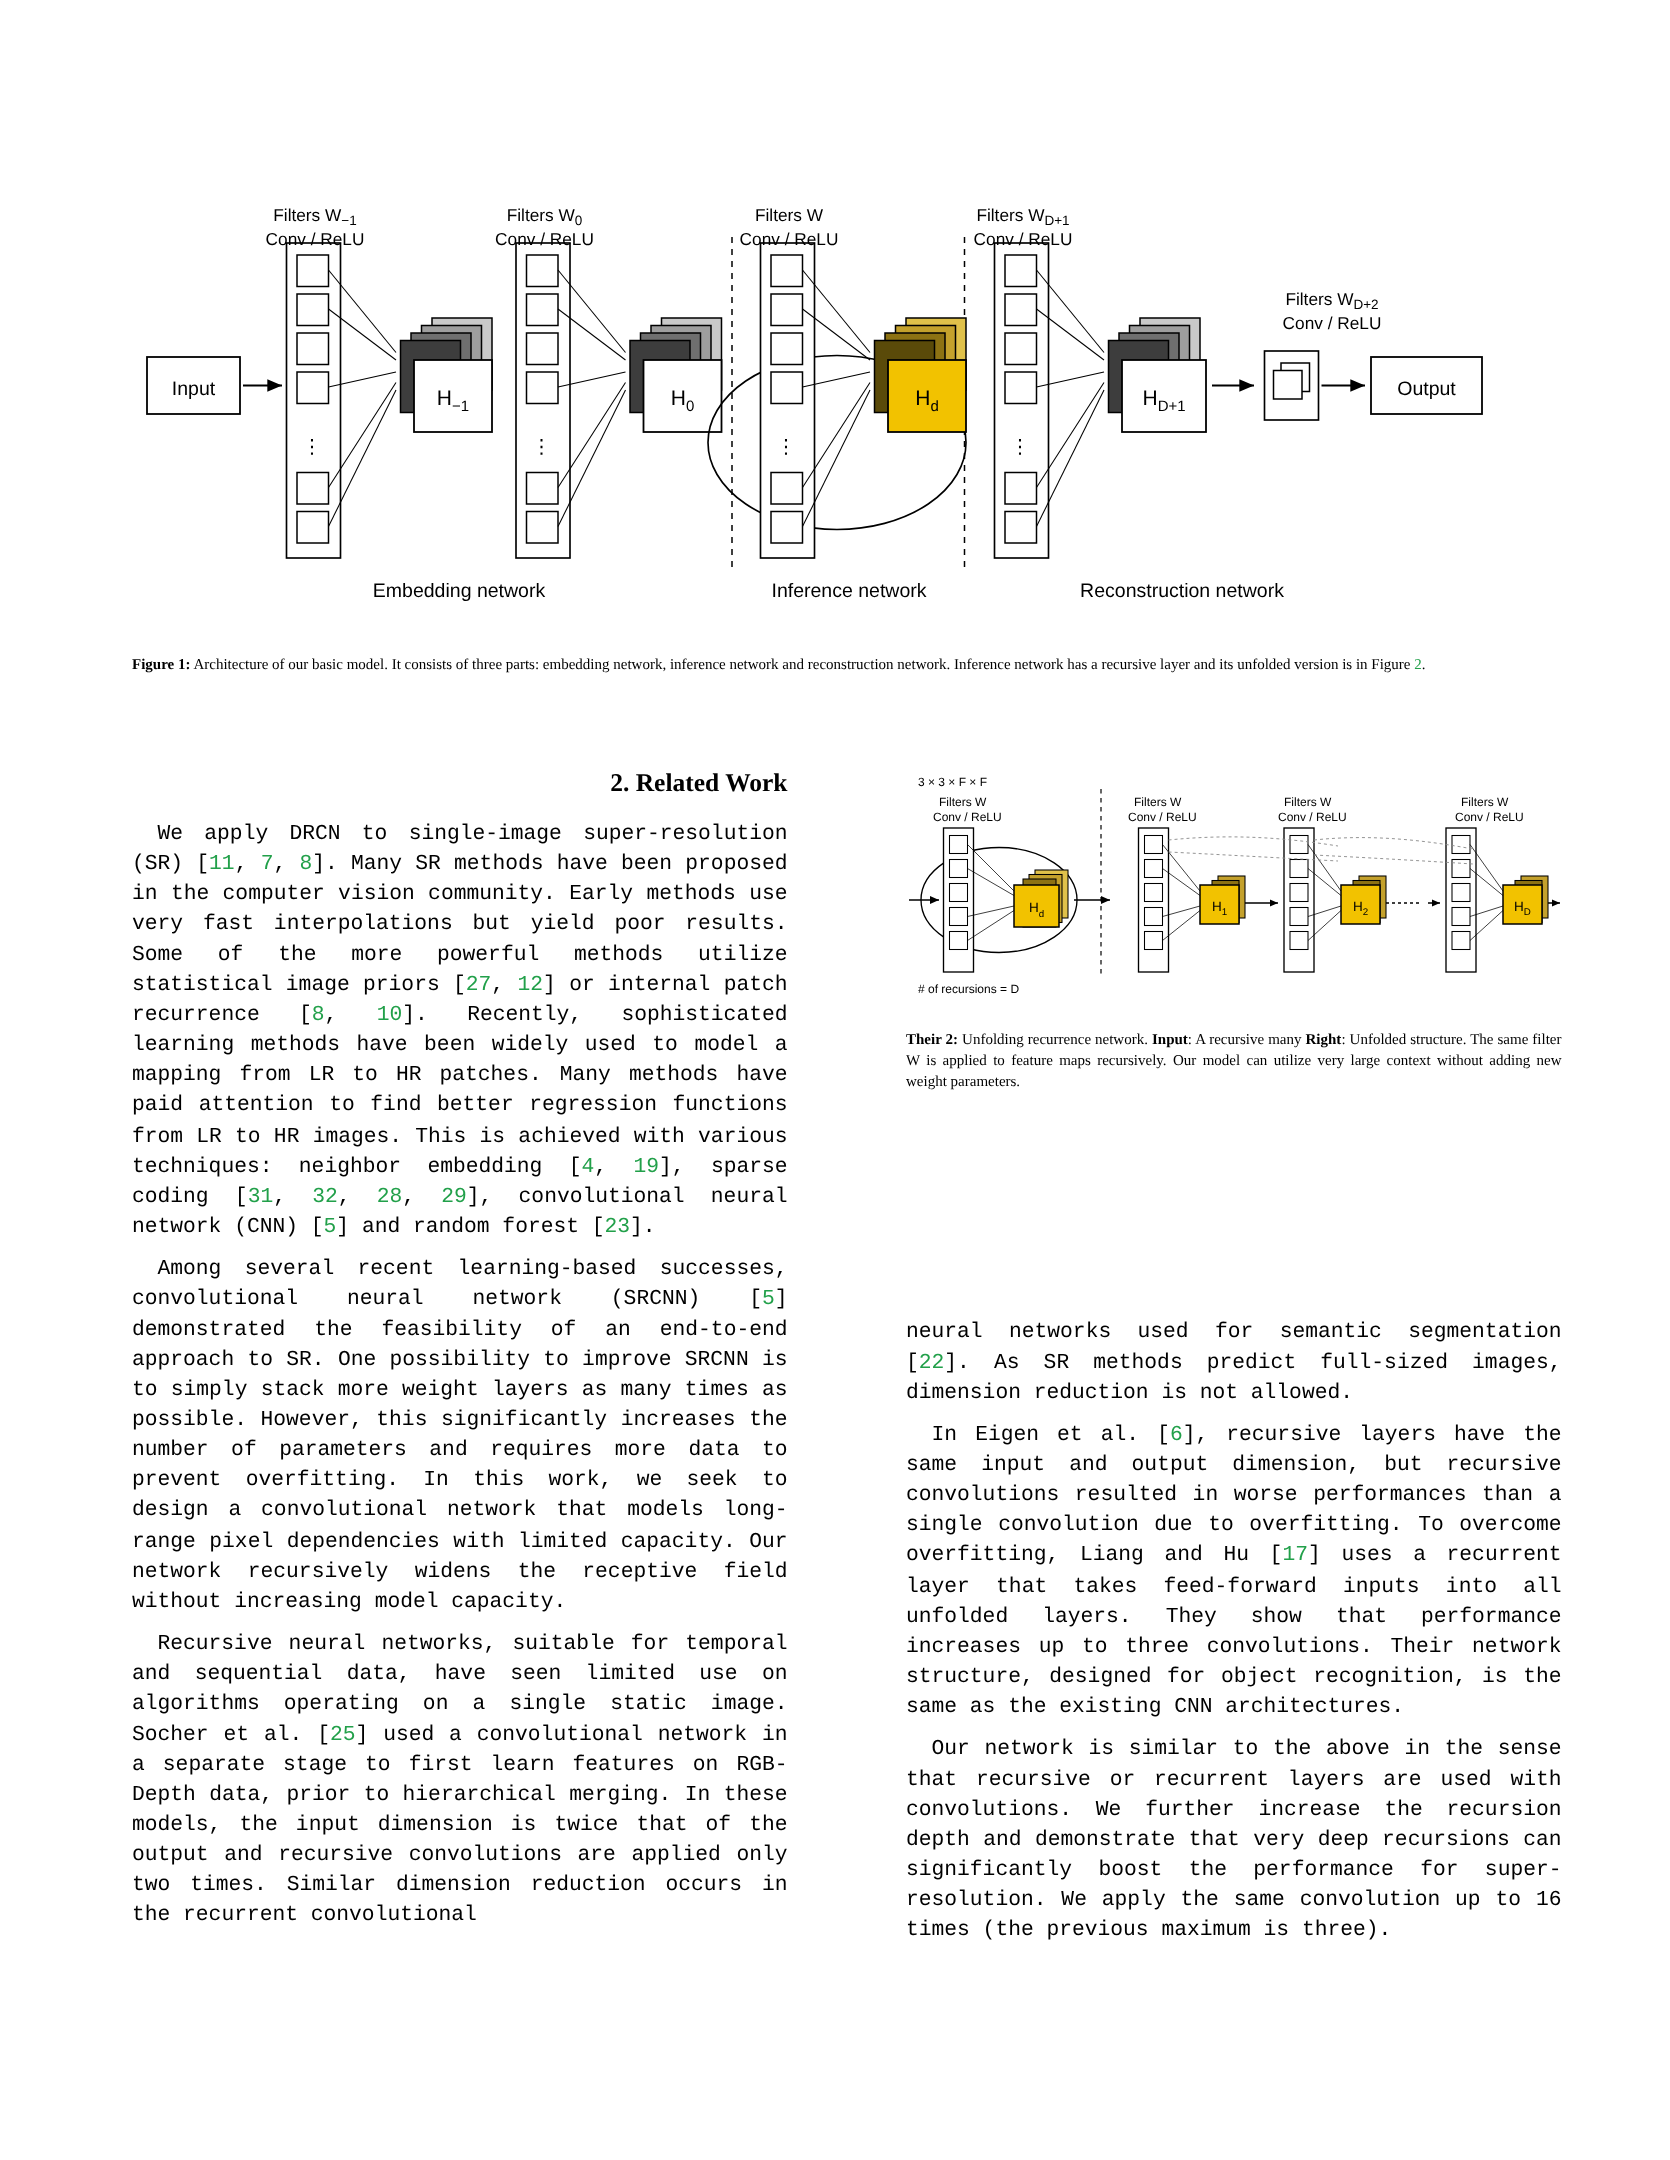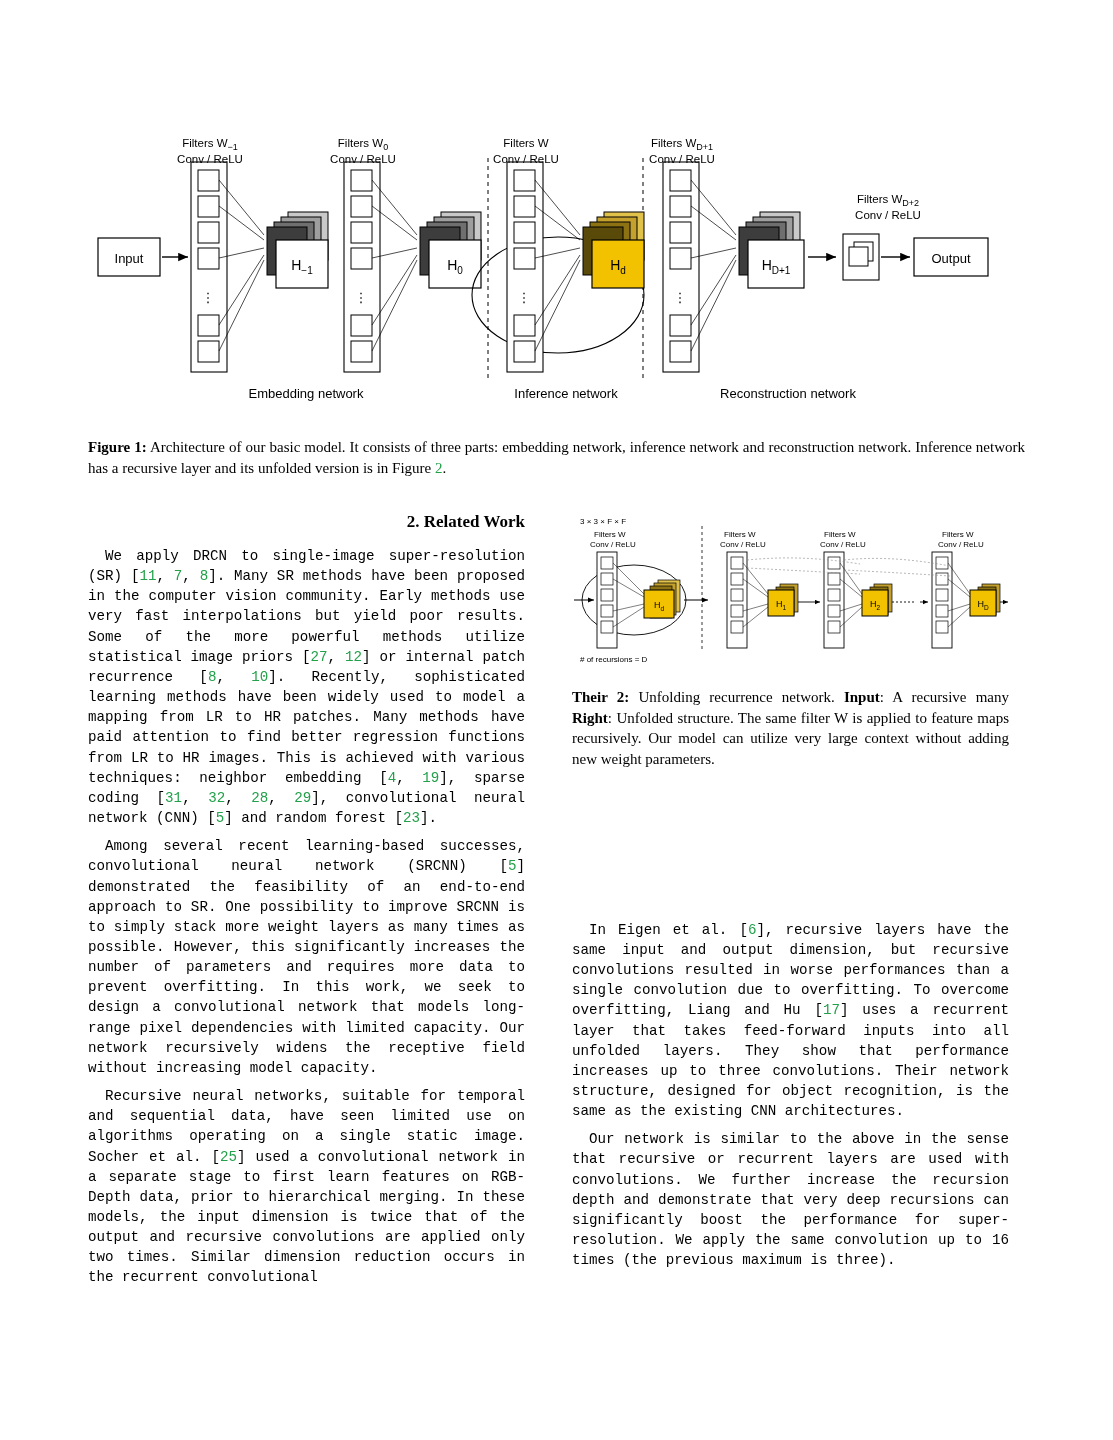--- a/index.html
+++ b/index.html
@@ -15,32 +15,32 @@
     position:absolute;
     left:88px; top:0; width:937px; height:1440px;
   }
 
   
   #fig1-wrap{position:absolute;left:0;top:130px;width:937px;height:290px;}
   .fig-svg{display:block;}
 
   
   .caption{
-    font-size:15px;
+    font-size:10px;
     line-height:1.38;
     text-align:justify;
   }
   .caption b{font-weight:bold;}
   .ref{color:#22a04a;}
 
   #fig1-caption{position:absolute;left:0;top:437px;width:937px;}
 
   
   #col-left{position:absolute;left:0;top:512px;width:437px;}
-  #col-right{position:absolute;left:484px;top:512px;width:437px;}
+  #col-right{position:absolute;left:516px;top:512px;width:437px;}
 
   h2.sec{
     font-size:17px;font-weight:bold;margin:0 0 14px 0;
     font-family:"Liberation Serif", serif;
     text-align:right;
   }
   h3.sub{
     font-size:14.4px;font-weight:bold;margin:16px 0 9px 0;
   }
   p.body{
@@ -348,17 +348,18 @@
         </g>
       </svg>
     </div>
 
     <div id="fig2-caption" class="caption">
       <b>Their 2:</b><span> Unfolding recurrence network. </span><b>Input</b><span>: A recursive many </span><b>Right</b><span>: Unfolded structure. The same filter W is applied to feature maps recursively. Our model can utilize very large context without adding new weight parameters.</span>
     </div>
 
     <div class="gap"></div>
 
+    <p class="body noind"><span>neural networks used for semantic segmentation [</span><span class="ref">22</span><span>]. As SR methods predict full-sized images, dimension reduction is not allowed.</span></p>
     <p class="body"><span>In Eigen et al. [</span><span class="ref">6</span><span>], recursive layers have the same input and output dimension, but recursive convolutions resulted in worse performances than a single convolution due to overfitting. To overcome overfitting, Liang and Hu [</span><span class="ref">17</span><span>] uses a recurrent layer that takes feed-forward inputs into all unfolded layers. They show that performance increases up to three convolutions. Their network structure, designed for object recognition, is the same as the existing CNN architectures.</span></p>
     <p class="body"><span>Our network is similar to the above in the sense that recursive or recurrent layers are used with convolutions. We further increase the recursion depth and demonstrate that very deep recursions can significantly boost the performance for super-resolution. We apply the same convolution up to 16 times (the previous maximum is three).</span></p>
   </div>
 
 </div>
 
 </body></html>

